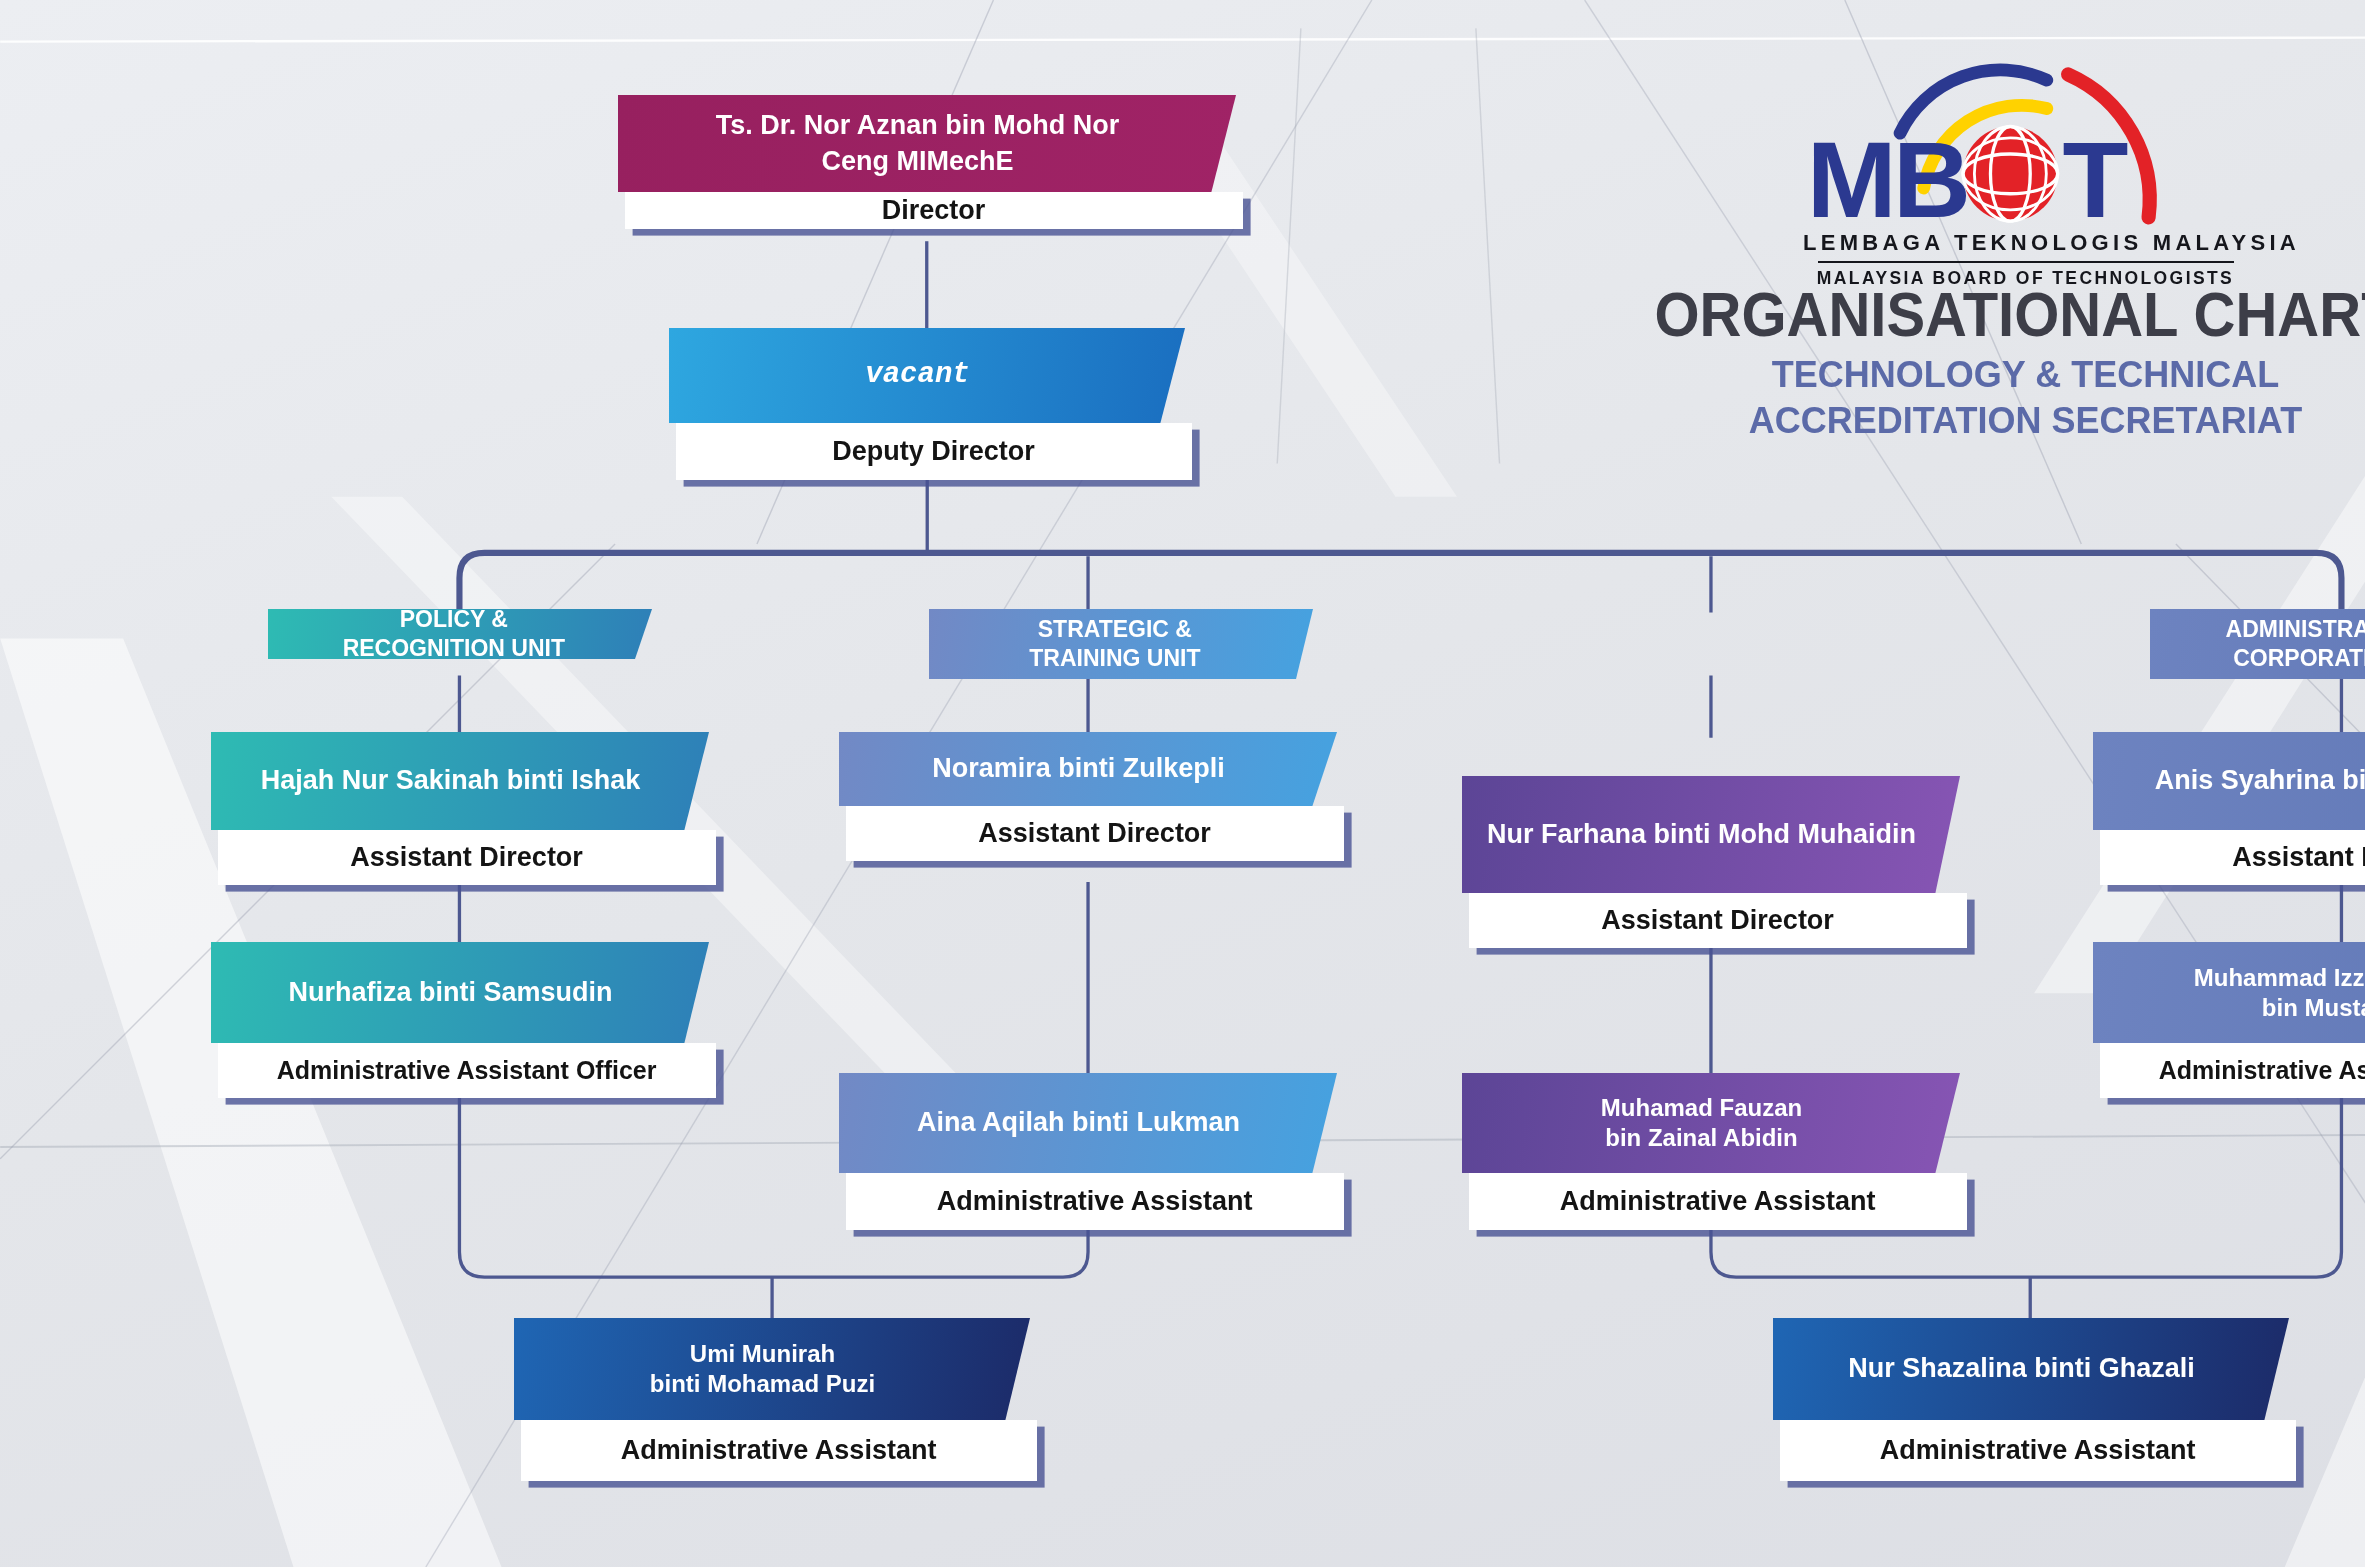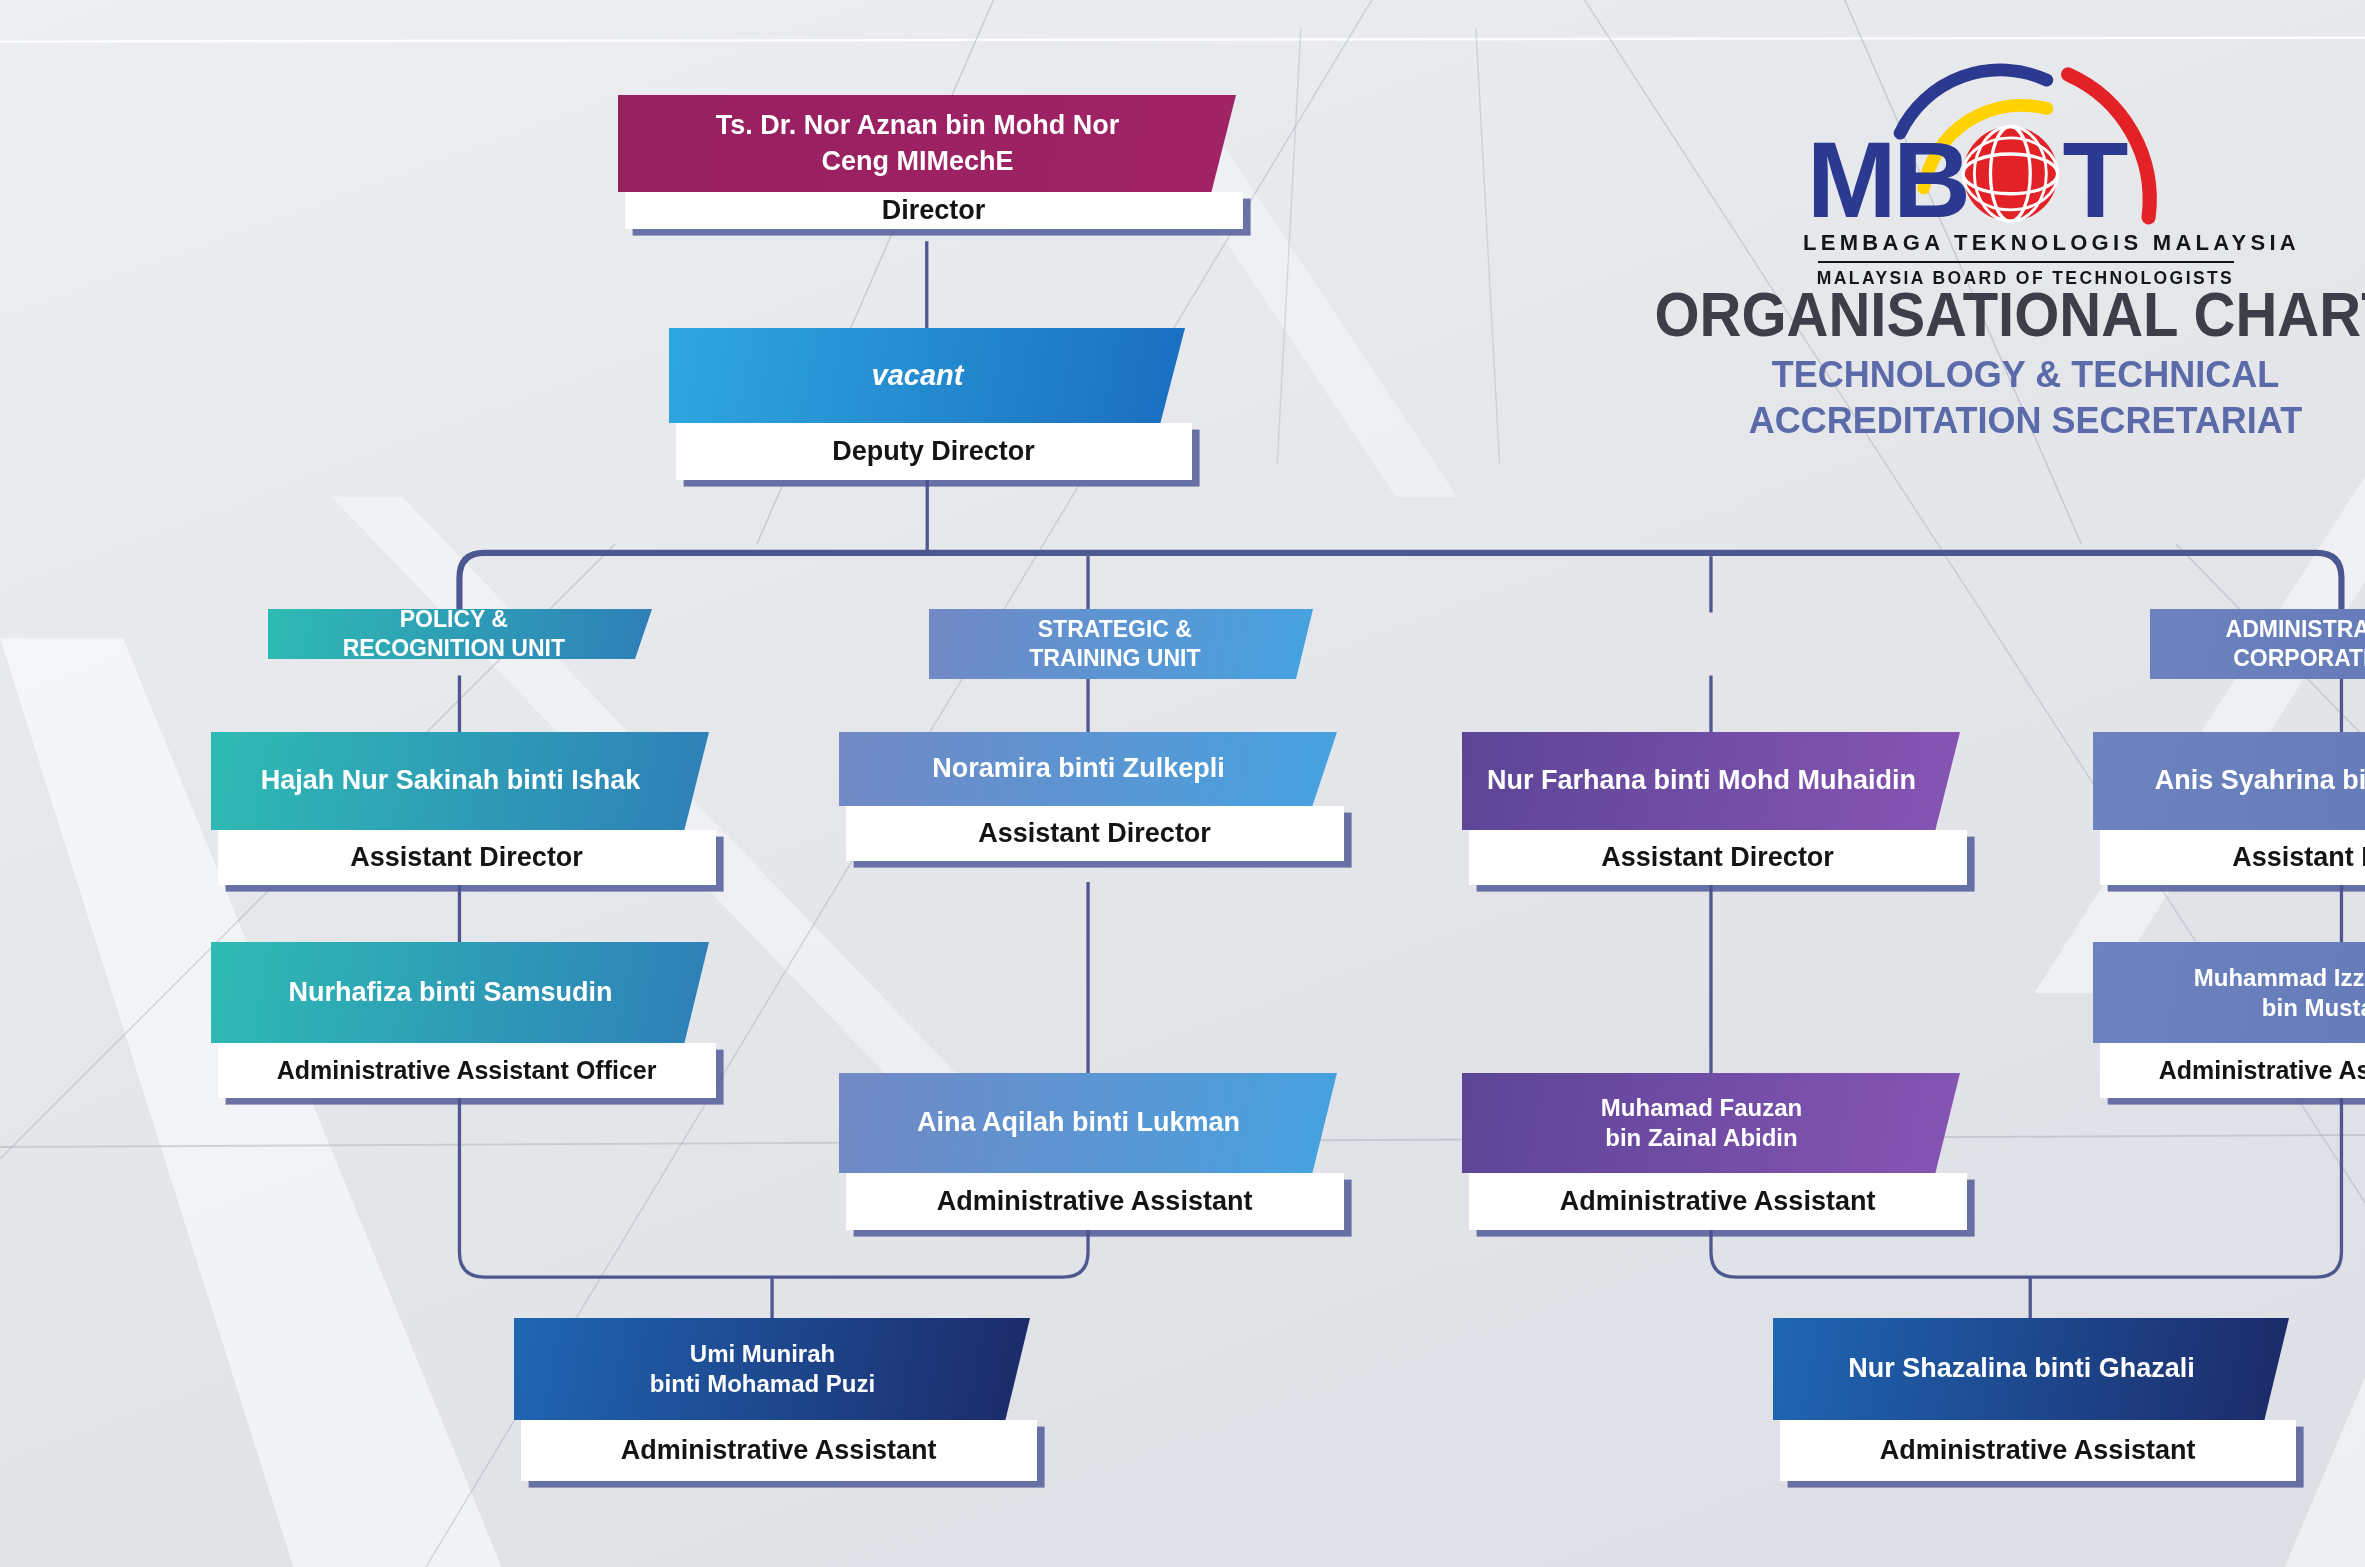--- a/index.html
+++ b/index.html
@@ -22,21 +22,21 @@
     position:relative;z-index:2;width:100%;background:#ffffff;
     display:flex;align-items:center;justify-content:center;
     box-shadow:7.6px 6.6px 0 var(--shadow,rgba(73,83,148,0.8));
     margin-left:6.6px;
   }
   .nm{color:#ffffff;font-weight:bold;text-align:center;line-height:1.32;padding-right:19px;}
   .nm span{display:block;}
   .role{color:#141414;font-weight:bold;}
   .f56{font-size:27px;}
   .f50{font-size:24px;line-height:1.25;}
-  .vacant{font-style:italic;font-size:29px;}
+  .vacant{font-style:italic;font-size:29px;font-family:Liberation Mono, monospace;}
   .unit-head{
     position:absolute;z-index:3;
     clip-path:polygon(0 0,100% 0,calc(100% - 17px) 100%,0 100%);
     display:flex;align-items:center;justify-content:center;
     filter:drop-shadow(3.8px 3.8px 0 rgba(73,83,148,0.30));
   }
   .unit-head .nm{padding-right:12.3px;font-size:23px;line-height:1.28;}
   
   #brand{position:absolute;left:1803px;top:61px;width:445px;z-index:4;text-align:center;}
   #brand .sub1{font-size:22px;font-weight:bold;letter-spacing:4.3px;color:#15161c;margin-top:1.9px;white-space:nowrap;}
@@ -166,21 +166,21 @@
     <div class="head" style="height: 74px; background: linear-gradient(100deg, rgb(114, 137, 197) 0%, rgb(69, 162, 224) 100%);">
       <div class="nm f56">
           <span>Noramira binti Zulkepli</span>
         </div>
     </div>
     <div class="body" style="height:55px;">
       <span class="role f56">Assistant Director</span>
     </div>
   </div>
   <div class="orgbox" style="left:1462px;top:732px;width:498px;">
-    <div class="head" style="height: 98px; background: linear-gradient(100deg, rgb(92, 69, 150) 0%, rgb(135, 85, 180) 100%);">
+    <div class="head" style="height: 117px; background: linear-gradient(100deg, rgb(92, 69, 150) 0%, rgb(135, 85, 180) 100%); margin-top: 44px;">
       <div class="nm f56">
           <span>Nur Farhana binti Mohd Muhaidin</span>
         </div>
     </div>
     <div class="body" style="height:55px;">
       <span class="role f56">Assistant Director</span>
     </div>
   </div>
   <div class="orgbox" style="left:2093px;top:732px;width:498px;">
     <div class="head" style="height: 98px; background: linear-gradient(100deg, rgb(109, 131, 192) 0%, rgb(96, 119, 181) 100%);">

